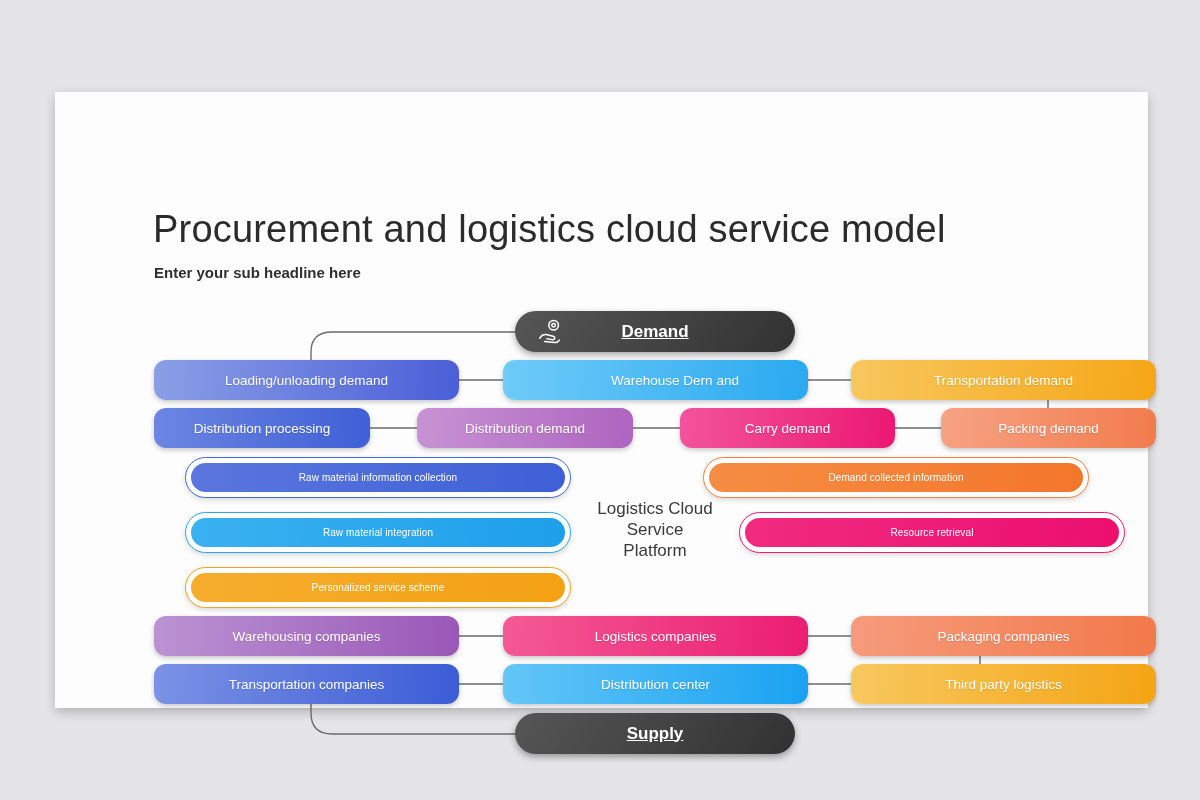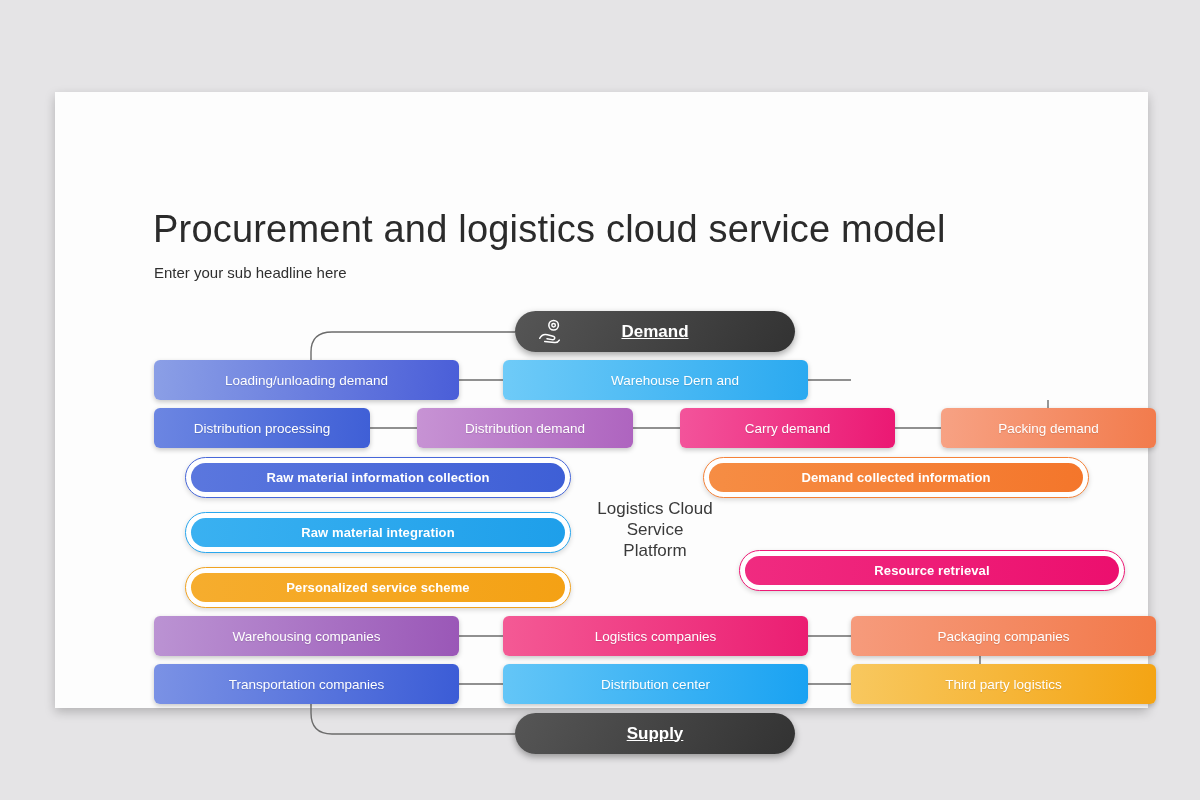--- a/index.html
+++ b/index.html
@@ -5,27 +5,27 @@
   * { margin:0; padding:0; box-sizing:border-box; }
   html,body { width:1200px; height:800px; }
   body { font-family:"Liberation Sans", sans-serif; }
 
   .stage { position:relative; width:1200px; height:800px; background:#e5e4e6; overflow:hidden; }
   .card  { position:absolute; left:55px; top:92px; width:1093px; height:616px;
            background:#fdfdfd; box-shadow:0 4px 10px rgba(0,0,0,.22); }
 
   .title    { position:absolute; left:98px; top:116px; font-size:38px; font-weight:400;
               color:#2b2b2b; letter-spacing:.2px; white-space:nowrap; }
-  .subtitle { position:absolute; left:99px; top:172px; font-size:15px; font-weight:400; color:#2f2f2f; }
+  .subtitle { position:absolute; left:99px; top:172px; font-size:15px; font-weight:700; color:#2f2f2f; }
 
   svg.connectors { position:absolute; left:0; top:0; width:1200px; height:800px; pointer-events:none; }
   svg.connectors path { fill:none; stroke:#6b6b6b; stroke-width:1.4; }
 
   .node { position:absolute; display:flex; align-items:center; justify-content:center;
-          color:#fff; font-size:13.5px; font-weight:400; border-radius:6px;
+          color:#fff; font-size:13.5px; font-weight:400; border-radius:12px;
           box-shadow:0 2px 5px rgba(0,0,0,.22); text-shadow:0 1px 1px rgba(0,0,0,.12); }
 
   .pill-dark { position:absolute; display:flex; align-items:center; justify-content:center;
                border-radius:22px; color:#fff; font-size:17px; font-weight:700;
                background:linear-gradient(125deg,#565656 0%,#323232 100%);
                box-shadow:0 3px 7px rgba(0,0,0,.35);text-decoration:underline; }
   .pill-dark .hub-icon { position:absolute; left:22px; top:7px; }
 
   
   .g-loading     { background:linear-gradient(95deg,#8B9FE6,#4A5ED8); }
@@ -55,28 +55,28 @@
   .p-r4b { left:448px; top:524px; width:305px; height:40px; }
   .p-r4c { left:796px; top:524px; width:305px; height:40px; }
   .p-r5a { left:99px;  top:572px; width:305px; height:40px; }
   .p-r5b { left:448px; top:572px; width:305px; height:40px; }
   .p-r5c { left:796px; top:572px; width:305px; height:40px; }
 
   
   .ring { position:absolute; width:386px; height:41px; border-radius:21px; background:#fff;
           padding:5px; box-shadow:0 2px 5px rgba(0,0,0,.15); }
   .ring .inner { width:100%; height:100%; border-radius:15px; display:flex; align-items:center;
-                 justify-content:center; color:#fff; font-size:13px; font-weight:700; letter-spacing:.1px; }
+                 justify-content:center; color:#fff; font-size:10px; font-weight:400; letter-spacing:.1px; }
   .p-l1 { left:130px; top:365px; } .p-l2 { left:130px; top:420px; } .p-l3 { left:130px; top:475px; }
   .p-p1 { left:648px; top:365px; } .p-p2 { left:684px; top:420px; } .p-p3 { left:684px; top:475px; }
   .ring-blue    { border:1.5px solid #4767D9; } .ring-blue .inner    { background:linear-gradient(95deg,#5B77DE,#3E5FD6); }
   .ring-lblue   { border:1.5px solid #29A7EE; } .ring-lblue .inner   { background:linear-gradient(95deg,#3AB1F1,#1E9FEA); }
   .ring-orange  { border:1.5px solid #F0A322; } .ring-orange .inner  { background:linear-gradient(95deg,#F6AD2E,#F4A114); }
   .ring-orange2 { border:1.5px solid #F58238; } .ring-orange2 .inner { background:linear-gradient(95deg,#F68D44,#F4762B); }
-  .ring-pink    { border:1.5px solid #EE1A76;margin-top:38px; } .ring-pink .inner    { background:linear-gradient(95deg,#F02B80,#EC0F6E); }
+  .ring-pink    { border:1.5px solid #EE1A76; } .ring-pink .inner    { background:linear-gradient(95deg,#F02B80,#EC0F6E); }
   .ring-purple  { border:1.5px solid #A572C7; } .ring-purple .inner  { background:linear-gradient(95deg,#AC7CCB,#9F66C2); }
 
   .platform-label { position:absolute; left:516px; top:406px; width:168px; text-align:center;
                     font-size:17px; font-weight:400; color:#3a3a3a; line-height:21px; }
 
   .pos-demand { left:460px; top:219px; width:280px; height:41px; }
   .pos-supply { left:460px; top:621px; width:280px; height:41px; }
 </style>
 </head>
 <body>
@@ -113,20 +113,23 @@
         </svg>
       </span>
       <span>Demand</span>
     </div>
 
     <div class="node g-loading p-r1a">
       <span>Loading/unloading demand</span>
     </div>
     <div class="node g-warehouse p-r1b">
       <span>Warehouse Dern and</span>
+    </div>
+    <div class="node g-transport p-r1c">
+      <span>Transportation demand</span>
     </div>
 
     <div class="node g-distproc p-r2a">
       <span>Distribution processing</span>
     </div>
     <div class="node g-distdem p-r2b">
       <span>Distribution demand</span>
     </div>
     <div class="node g-carry p-r2c">
       <span>Carry demand</span>

